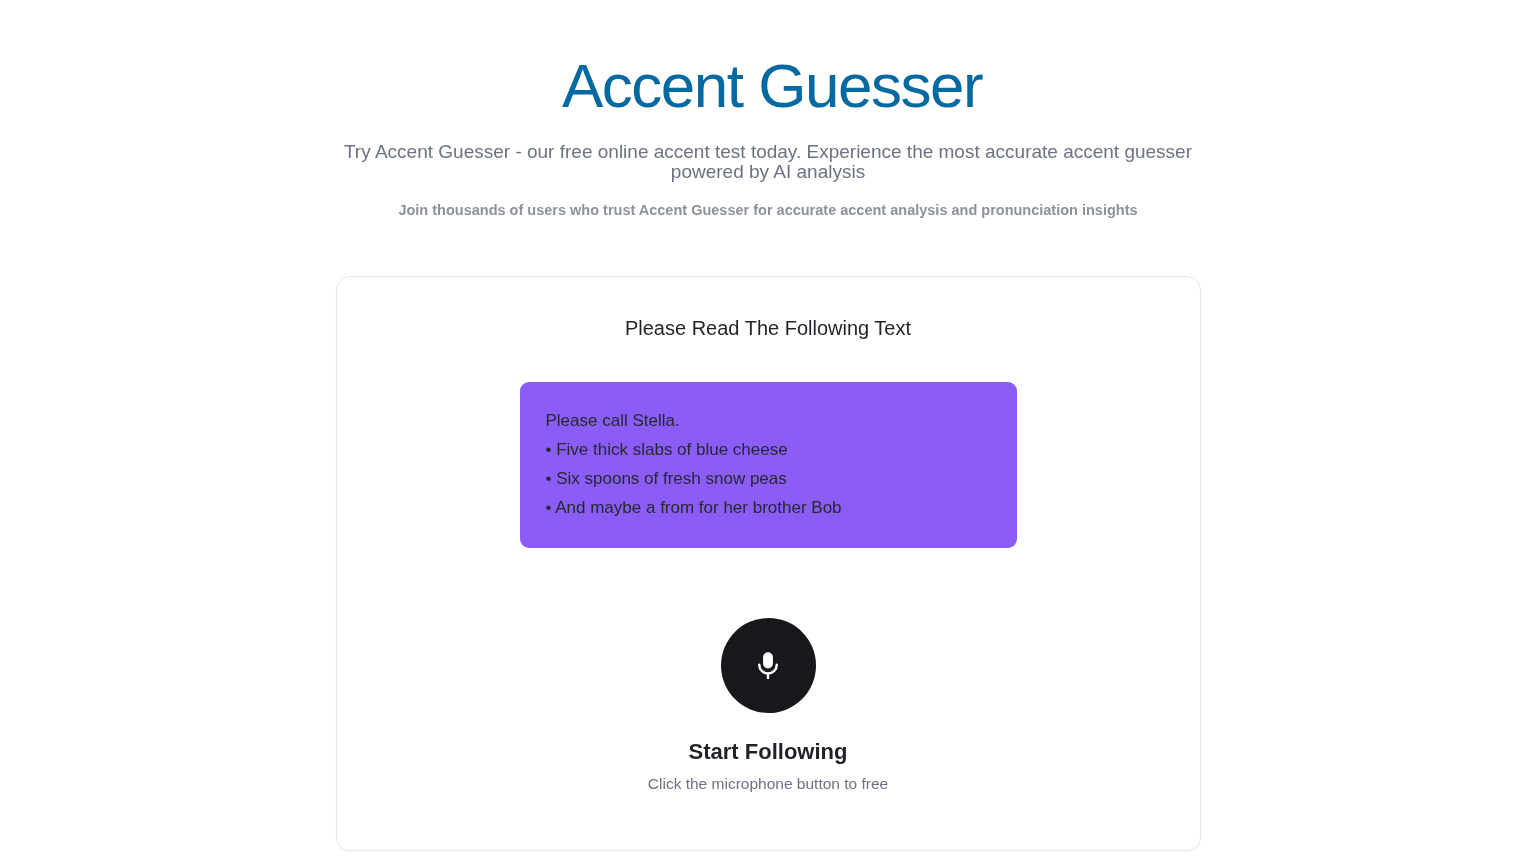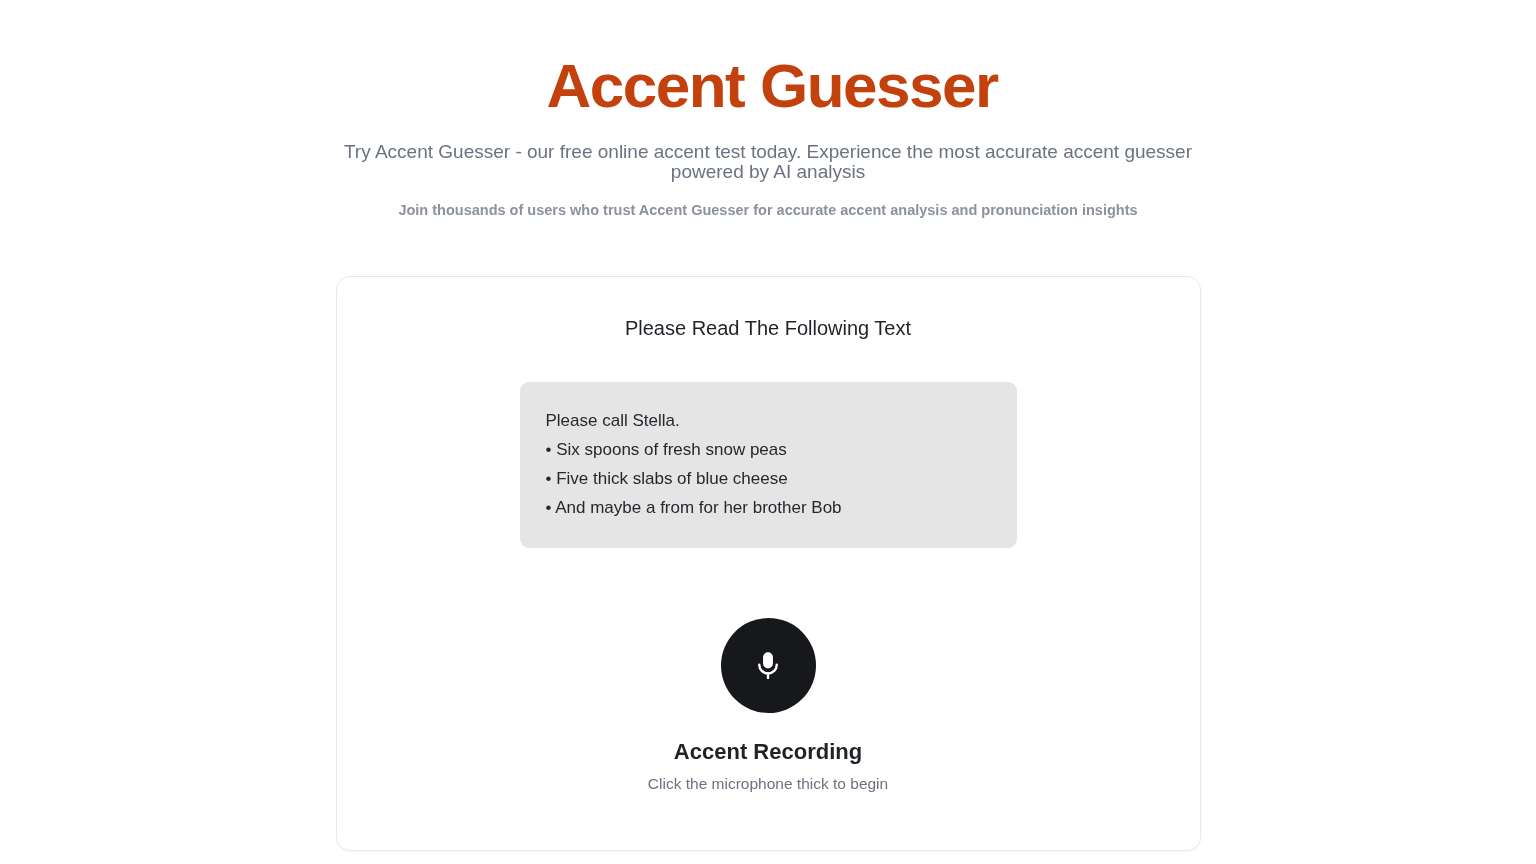--- a/index.html
+++ b/index.html
@@ -18,22 +18,22 @@
     background: #ffffff;
     position: relative;
   }
   .hero {
     padding-top: 52px;
     text-align: center;
   }
   .hero-title {
     font-size: 62px;
     line-height: 1.1;
-    font-weight: bold;
-    color: #c2410c;
+    font-weight: normal;
+    color: #0369a1;
     letter-spacing: -1.5px;
     margin: 0 0 22px 8px;
   }
   .hero-sub {
     font-size: 19px;
     line-height: 20px;
     color: #6b7280;
     max-width: 880px;
     margin: 0 auto;
     font-weight: 400;
@@ -56,21 +56,21 @@
   }
   .card-title {
     text-align: center;
     font-size: 20px;
     font-weight: normal;
     color: #1f2328;
     margin: 6px 0 0 0;
   }
   .passage {
     margin: 42px auto 0 auto;
-    background: #e5e5e5;
+    background: #8b5cf6;
     border-radius: 9px;
     padding: 24px 26px 26px 26px;
     width: 497px;
   }
   .passage p {
     margin: 0;
     font-size: 17px;
     line-height: 29px;
     color: #24292f;
   }
@@ -117,33 +117,33 @@
     <h1 class="hero-title">Accent Guesser</h1>
     <p class="hero-sub">Try Accent Guesser - our free online accent test today. Experience the most accurate accent guesser powered by AI analysis</p>
     <p class="hero-note">Join thousands of users who trust Accent Guesser for accurate accent analysis and pronunciation insights</p>
   </div>
 
   <div class="card">
     <h2 class="card-title">Please Read The Following Text</h2>
 
     <div class="passage">
       <p>Please call Stella.</p>
+      <p class="bullet">• Five thick slabs of blue cheese</p>
       <p class="bullet">• Six spoons of fresh snow peas</p>
-      <p class="bullet">• Five thick slabs of blue cheese</p>
       <p class="bullet">• And maybe a from for her brother Bob</p>
     </div>
 
     <div class="rec-area">
       <button class="mic-btn">
         <span>
           <svg width="30" height="30" viewBox="0 0 24 24" fill="none" stroke="#ffffff" stroke-width="1.9" stroke-linecap="round" stroke-linejoin="round">
             <rect x="9" y="2" width="6" height="11" rx="3" fill="#ffffff" stroke="#ffffff"></rect>
             <path d="M5 11a7 7 0 0 0 14 0"></path>
             <line x1="12" y1="18" x2="12" y2="21.5"></line>
           </svg>
         </span>
       </button>
-      <div class="rec-label">Accent Recording</div>
-      <div class="rec-hint">Click the microphone thick to begin</div>
+      <div class="rec-label">Start Following</div>
+      <div class="rec-hint">Click the microphone button to free</div>
     </div>
   </div>
 
 </div>
 
 </body></html>

